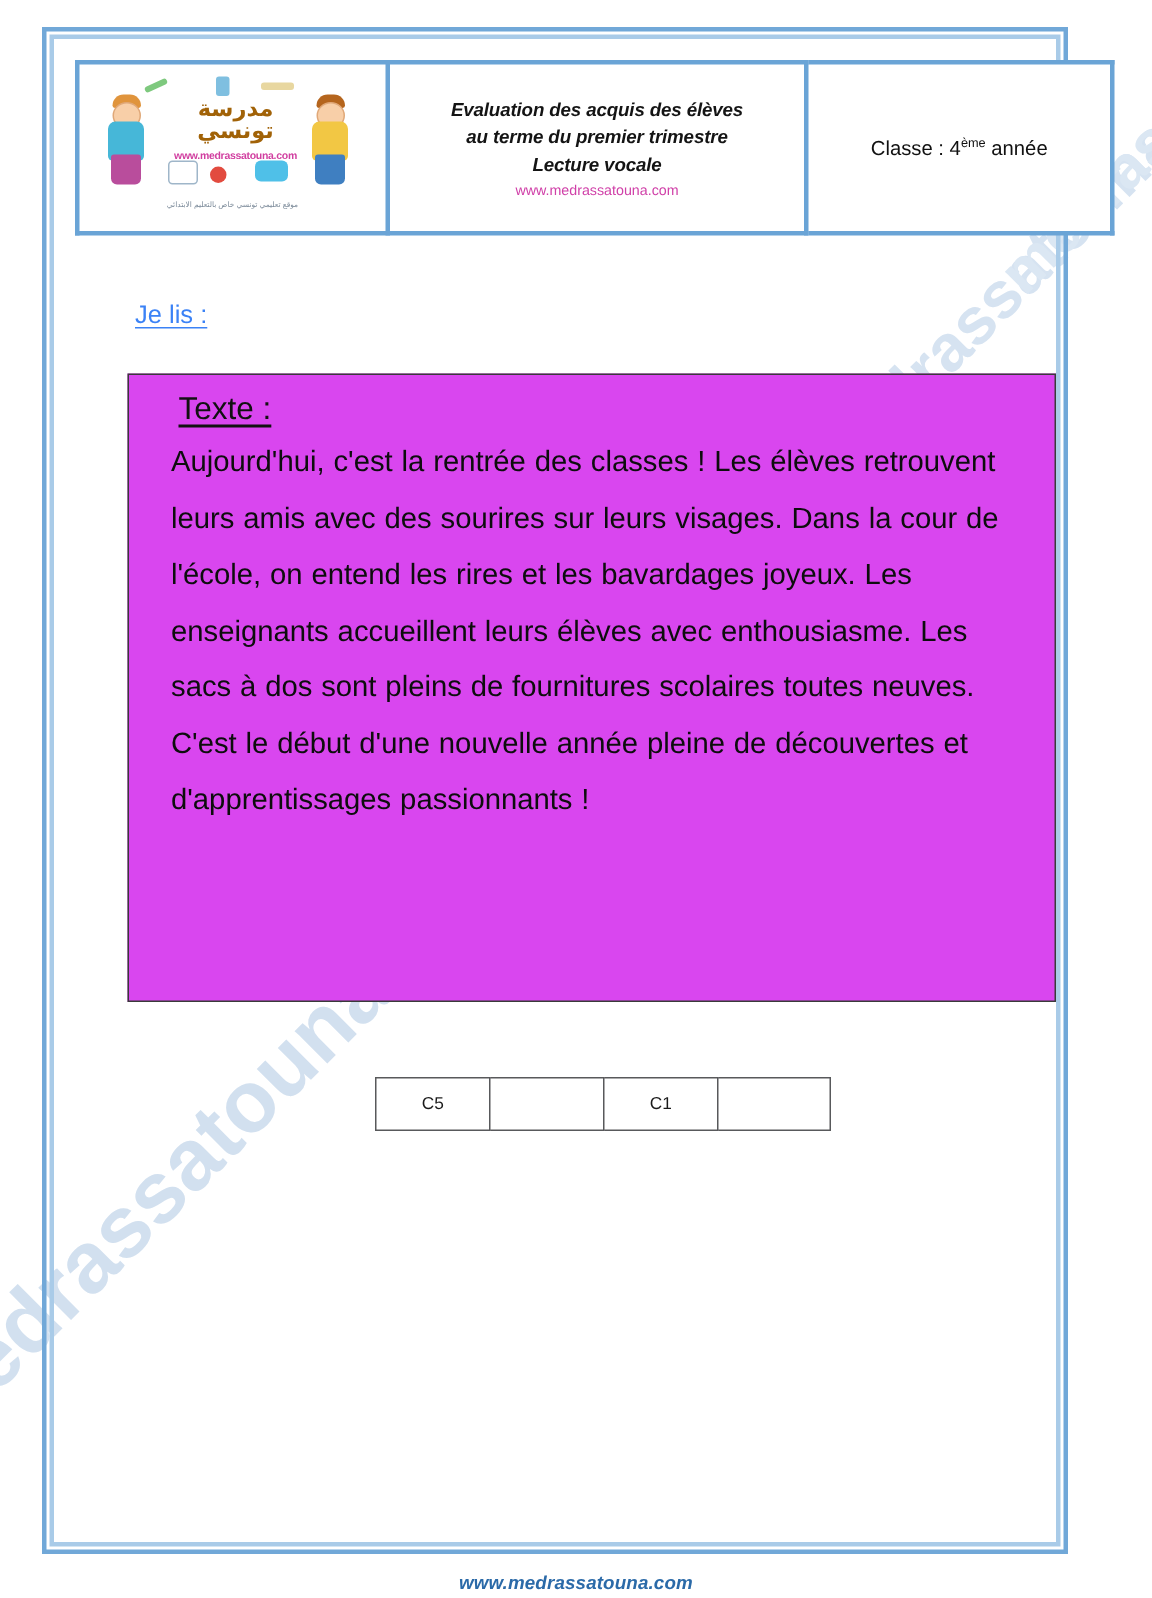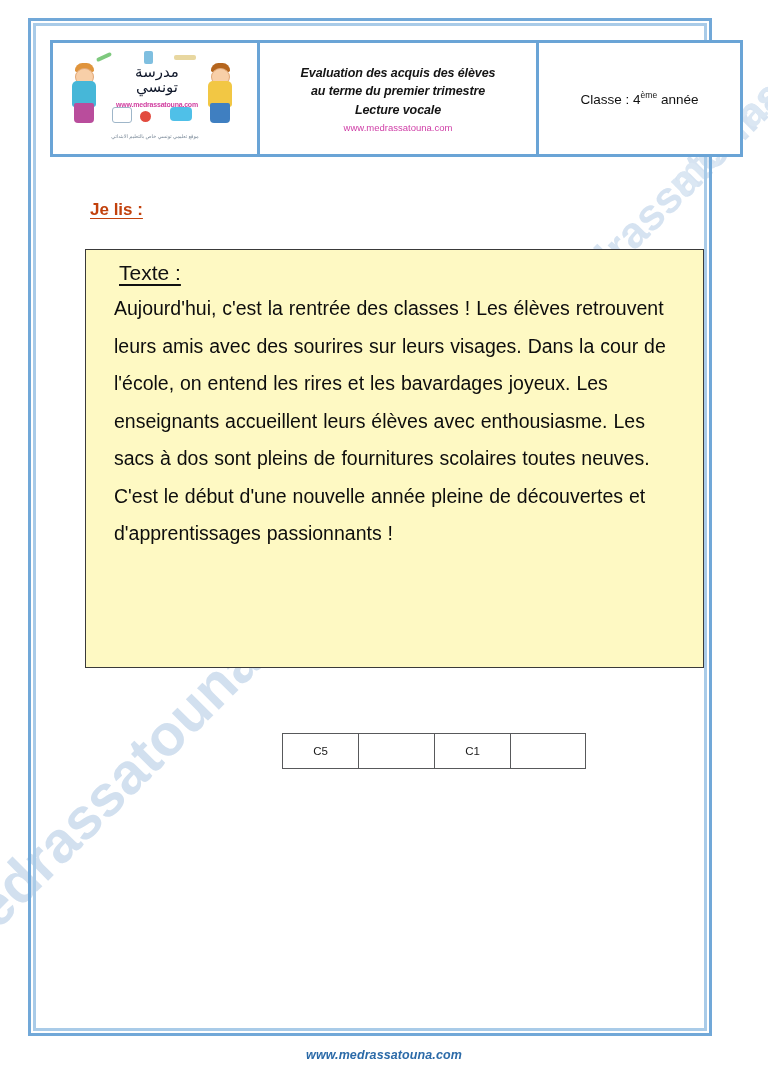--- a/index.html
+++ b/index.html
@@ -110,22 +110,22 @@
     margin: 0 auto;
   }
   .logo-ar {
     position: absolute;
     left: 45px;
     top: 16px;
     width: 92px;
     text-align: center;
     font-family: "DejaVu Sans", sans-serif;
     font-size: 15px;
-    font-weight: 400;
-    color: #0f172a;
+    font-weight: 700;
+    color: #a16207;
     line-height: 1.05;
     direction: rtl;
   }
   .logo-url {
     position: absolute;
     left: 36px;
     top: 52px;
     width: 110px;
     text-align: center;
     font-size: 7px;
@@ -199,36 +199,36 @@
     font-size: 8.5px;
     vertical-align: super;
   }
 
   
   .je-lis {
     position: absolute;
     left: 90px;
     top: 200px;
     font-size: 17px;
-    font-weight: 700;
-    color: #c2410c;
+    font-weight: 400;
+    color: #3b82f6;
     text-decoration: underline;
     text-underline-offset: 3px;
   }
 
   
   .text-box {
     position: absolute;
     left: 85px;
     top: 249px;
     width: 619px;
     height: 419px;
     border: 1.5px solid #3a3a3a;
     box-sizing: border-box;
-    background: #fef9c3;
+    background: #d946ef;
   }
   .texte-label {
     position: absolute;
     left: 33px;
     top: 11px;
     font-size: 21px;
     font-weight: 400;
     color: #111111;
     text-decoration: underline;
     text-underline-offset: 4px;
@@ -242,25 +242,24 @@
     line-height: 37.5px;
     color: #0d0d0d;
     text-align: left;
     word-spacing: 0.5px;
   }
 
   
   .score-table {
     position: absolute;
     left: 250px;
-    top: 733px;
+    top: 718px;
     width: 291px;
     border-collapse: collapse;
     table-layout: fixed;
-    margin-left: 32px;
   }
   .score-table td {
     border: 1px solid #58595b;
     height: 32px;
     text-align: center;
     vertical-align: middle;
     font-size: 11.5px;
     color: #1a1a1a;
     background: #ffffff;
   }

